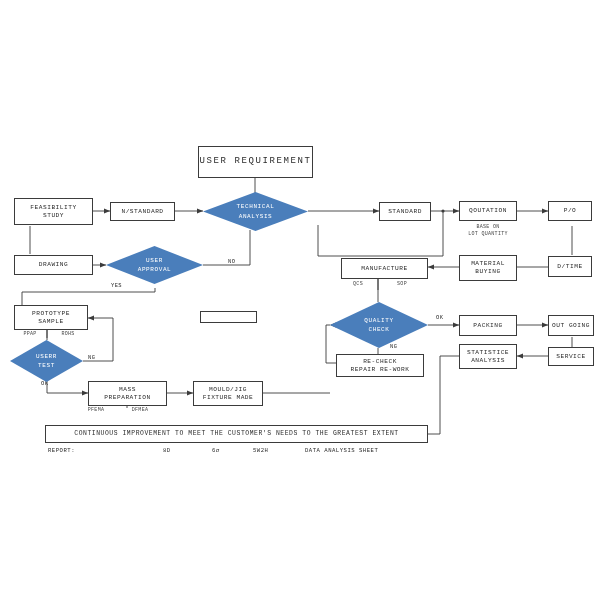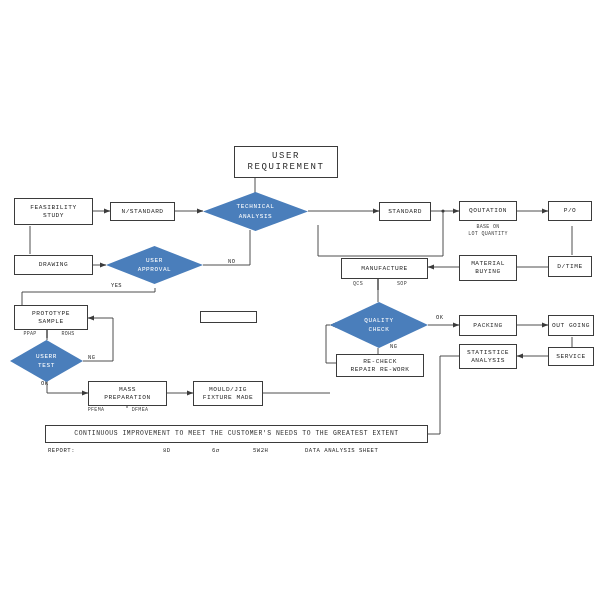--- a/index.html
+++ b/index.html
@@ -205,21 +205,21 @@
       <polygon points="548,325 542,322.4 542,327.6"></polygon>
       <polygon points="517,356 523,353.4 523,358.6"></polygon>
       <polygon points="459,267 465,264.4 465,269.6"></polygon>
       <polygon points="428,267 434,264.4 434,269.6"></polygon>
       <polygon points="88,393 82,390.4 82,395.6"></polygon>
       <polygon points="193,393 187,390.4 187,395.6"></polygon>
       <circle cx="443" cy="211" r="1.6"></circle>
     </g>
   </svg>
 
-  <div class="node big-box" style="left:198px; top:146px; width:104px; height:32px;margin-left:36px;">
+  <div class="node big-box" style="left:198px; top:146px; width:115px; height:32px;">
     <span class="ln">USER  REQUIREMENT</span>
   </div>
 
   <div class="node box" style="left:14px; top:198px; width:79px; height:27px;">
     <span class="ln">FEASIBILITY</span>
     <span class="ln">STUDY</span>
   </div>
 
   <div class="node box" style="left:110px; top:202px; width:65px; height:19px;">
     <span class="ln">N/STANDARD</span>

